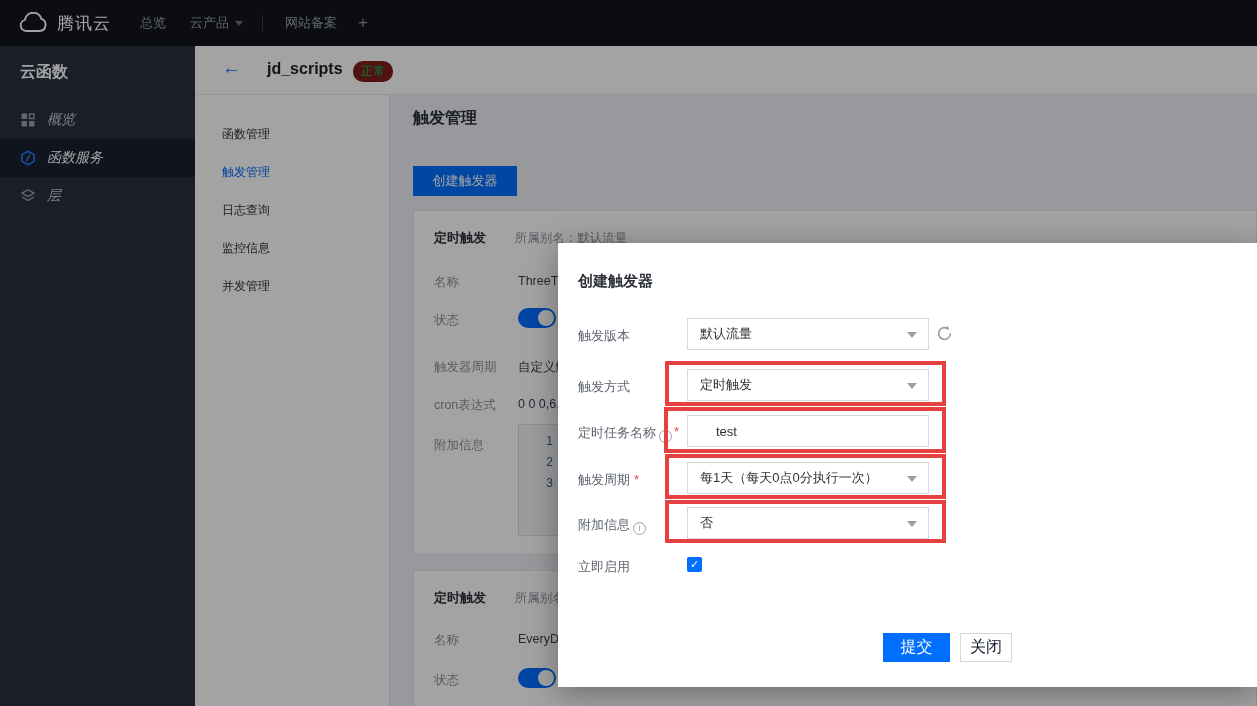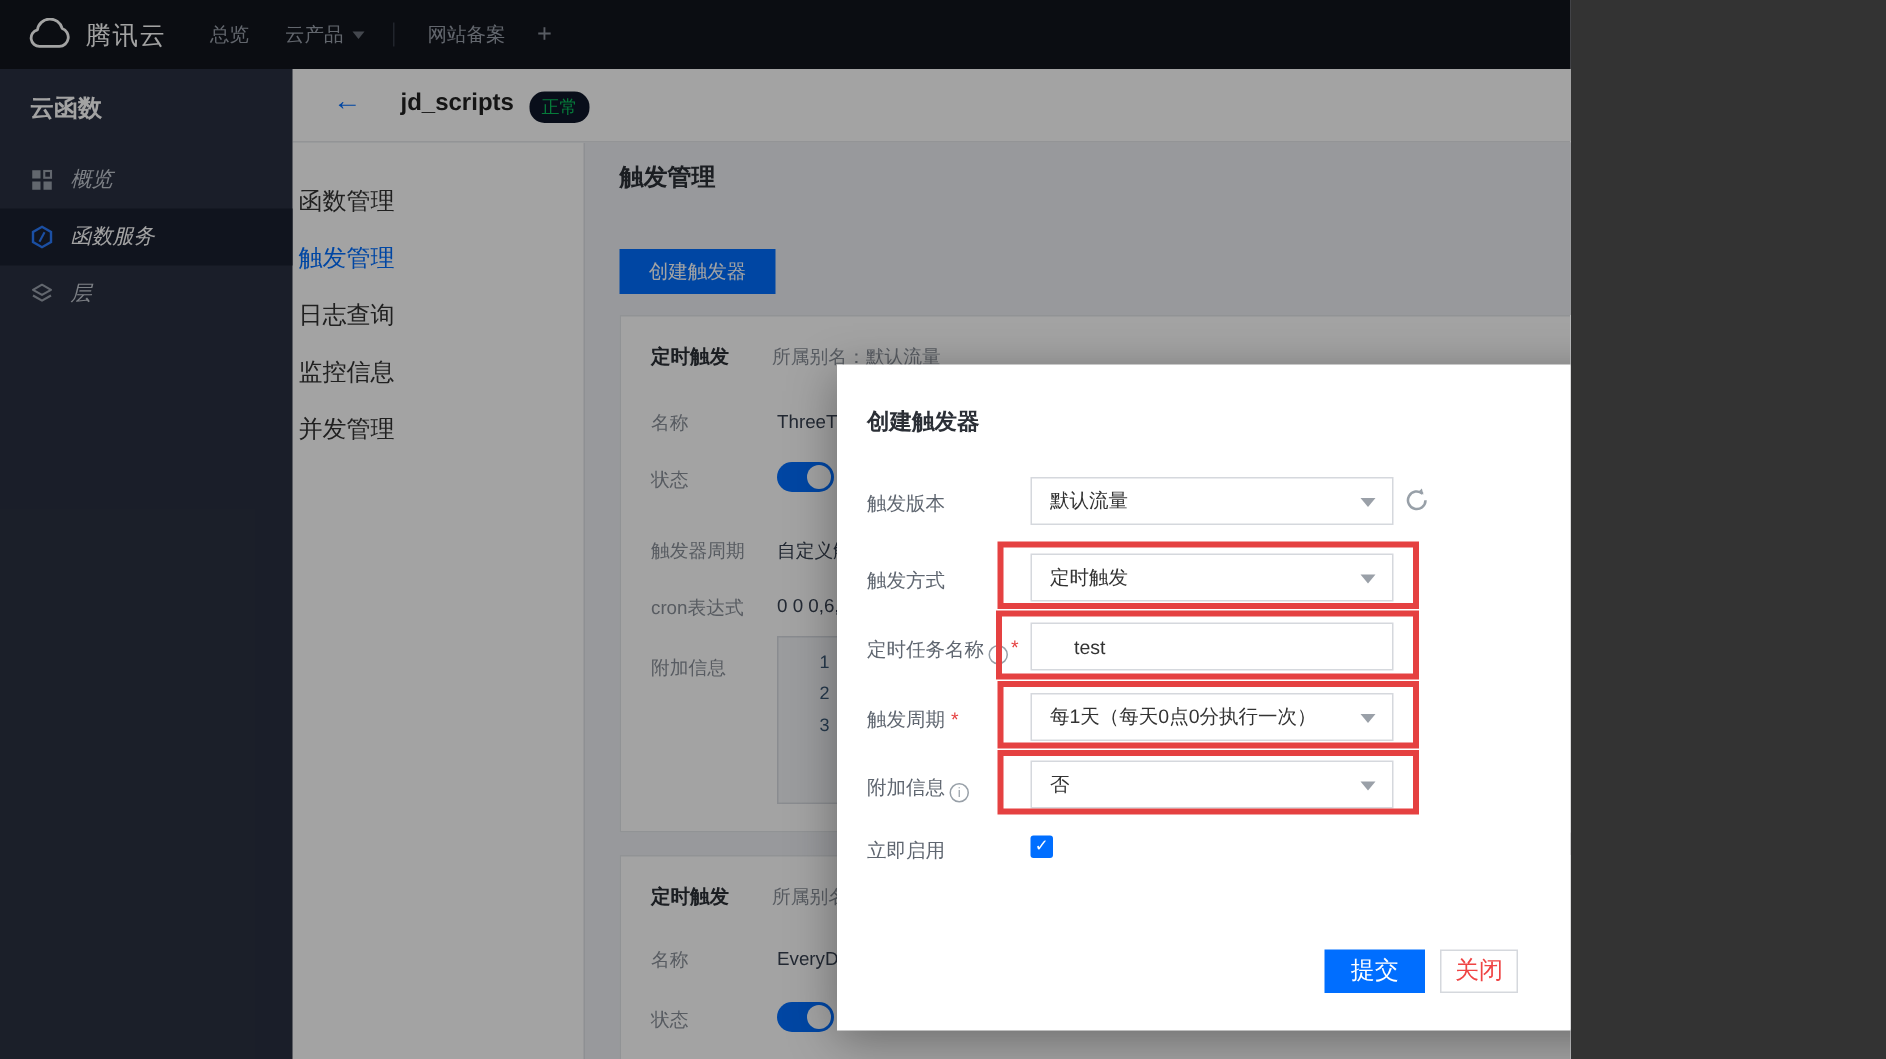--- a/index.html
+++ b/index.html
@@ -1,18 +1,18 @@
 <!DOCTYPE html>
 <html><head>
 <meta charset="utf-8">
 <style>
   * { margin:0; padding:0; box-sizing:border-box; }
   html,body { background:#333; }
   .screen {
-    position:relative; width:1047px; height:706px; overflow:hidden;
+    position:relative; width:1257px; height:706px; overflow:hidden;
     background:#eef0f4; font-family:"Liberation Sans","DejaVu Sans",sans-serif;
     font-size:13px; color:#333;
   }
   
   .topbar { position:absolute; left:0; top:0; width:1257px; height:46px; background:#12151d; z-index:10; }
   .brand { position:absolute; left:18px; top:0; height:46px; display:flex; align-items:center; gap:9px; cursor:pointer; }
   .brand-name { color:#ffffff; font-size:17px; letter-spacing:1px; }
   .topnav-item { position:absolute; top:0; height:46px; display:flex; align-items:center; color:#9aa0ab; font-size:13px; cursor:pointer; }
   .tn-overview { left:140px; }
   .tn-products { left:190px; }
@@ -24,24 +24,24 @@
   .sidenav { position:absolute; left:0; top:46px; width:195px; height:660px; background:#2a3040; z-index:9; }
   .sidenav-title { position:absolute; left:20px; top:16px; color:#ffffff; font-size:16px; font-weight:bold; }
   .side-items { position:absolute; left:0; top:55px; width:100%;font-style:italic; }
   .side-item { height:38px; display:flex; align-items:center; padding-left:20px; gap:11px; color:#c3c8d1; font-size:14px; cursor:pointer; }
   .side-item.active { background:#1a2030; color:#ffffff; }
   .side-icon { width:16px; height:16px; display:inline-flex; }
   
   .fn-header { position:absolute; left:195px; top:46px; width:1062px; height:49px; background:#ffffff; border-bottom:1px solid #e6e8eb; z-index:5; }
   .back-arrow { position:absolute; left:27px; top:11px; color:#006eff; font-size:19px; font-weight:bold; cursor:pointer; }
   .fn-name { position:absolute; left:72px; top:14px; font-size:16px; font-weight:bold; color:#222; }
-  .fn-badge { position:absolute; left:158px; top:15px; font-size:12px; color:#0abf5b; background:#0f172a; padding:2px 8px; border-radius:10px; }
+  .fn-badge { position:absolute; left:158px; top:15px; font-size:12px; color:#0abf5b; background:#7f1d1d; padding:2px 8px; border-radius:10px; }
   
   .submenu { position:absolute; left:195px; top:95px; width:195px; height:611px; background:#ffffff; border-right:1px solid #dfe2e6; z-index:4; }
-  .submenu-item { height:38px; display:flex; align-items:center; padding-left:4px; font-size:16px; color:#333; cursor:pointer; }
+  .submenu-item { height:38px; display:flex; align-items:center; padding-left:27px; font-size:12px; color:#333; cursor:pointer; }
   .submenu-pad { height:20px; }
   .submenu-item.active { color:#006eff; }
   
   .content { position:absolute; left:390px; top:95px; width:867px; height:611px; background:#eef0f4; z-index:3; }
   .page-title { position:absolute; left:23px; top:13px; font-size:16px; font-weight:bold; color:#2b2f36; }
   .create-btn { position:absolute; left:23px; top:71px; width:104px; height:30px; background:#006eff; color:#fff; border:none; font-size:13px; cursor:pointer; font-family:inherit; }
   .card { position:absolute; left:23px; width:844px; background:#ffffff; border:1px solid #e3e6ea; }
   .card1 { top:115px; height:345px; }
   .card2 { top:475px; height:220px; }
   .card-head { position:absolute; left:20px; top:18px; }
@@ -63,21 +63,21 @@
   .m-control { position:absolute; left:129px; width:242px; height:32px; border:1px solid #d5d8dd; background:#fff; display:flex; align-items:center; padding:0 26px 0 12px; font-size:13px; color:#333; cursor:pointer; }
   .m-input { cursor:text;padding-left:28px; }
   .m-input input { border:none; outline:none; width:100%; font-size:13px; color:#333; font-family:inherit; background:transparent; }
   .sel-caret { position:absolute; right:11px; top:13px; width:0; height:0; border-left:5px solid transparent; border-right:5px solid transparent; border-top:6px solid #9aa0a8; }
   .redbox { position:absolute; border:4px solid #e54141; background:transparent; pointer-events:none; z-index:60; }
   .refresh-btn { position:absolute; left:378px; top:82px; width:17px; height:17px; cursor:pointer; }
   .checkbox { position:absolute; left:129px; top:314px; width:15px; height:15px; background:#006eff; border-radius:2px; color:#fff; font-size:11px; line-height:15px; text-align:center; cursor:pointer; }
   .enable-note { position:absolute; left:129px; top:342px; font-size:12.5px; color:#9096a0; }
   .m-btn { position:absolute; top:390px; height:29px; font-size:16px; cursor:pointer; font-family:inherit; }
   .btn-submit { left:325px; width:67px; background:#006eff; color:#fff; border:none; }
-  .btn-close { left:402px; width:52px; background:#fff; color:#ef4444; border:1px solid #d5d8dd; }
+  .btn-close { left:402px; width:52px; background:#fff; color:#0f172a; border:1px solid #d5d8dd; }
 </style>
 </head>
 <body>
 
 <div class="screen">
 
   <div class="topbar">
     <div class="brand">
       <span class="side-icon" style="width:30px;height:22px">
         <svg width="30" height="22" viewBox="0 0 32 22">

